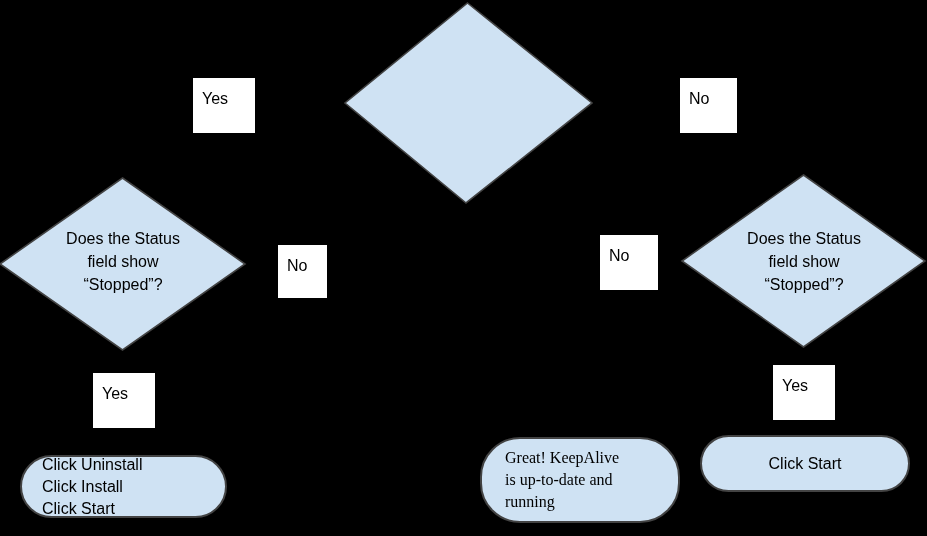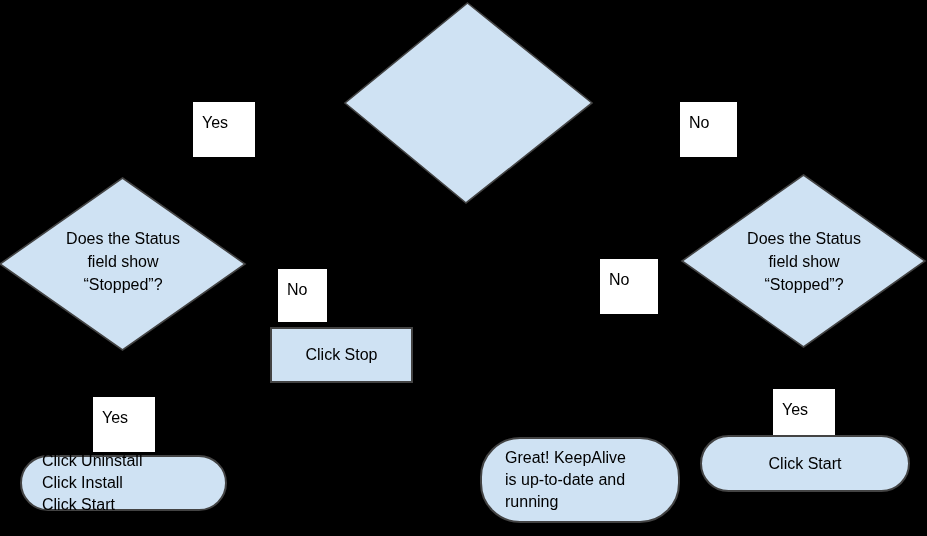--- a/index.html
+++ b/index.html
@@ -43,37 +43,36 @@
     white-space: pre-line;
     color: var(--text);
   }
   .label {
     position: absolute;
     background: var(--label-bg);
     color: var(--text);
     font-size: 16px;
     line-height: 19px;
     padding: 11px 0 6px 9px;
-    margin-top: 24px;
   }
   .process {
     position: absolute;
     background: var(--shape-fill);
     border: 2px solid var(--shape-border);
     color: var(--text);
     font-size: 16px;
     line-height: 22px;
     display: flex;
     align-items: center;
   }
   .process.centered { justify-content: center; }
   .process.multiline { white-space: pre-line; }
   .node-click-stop      { left: 270px; top: 327px; width: 143px; height: 56px; }
-  .node-reinstall-steps { left: 20px;  top: 455px; width: 207px; height: 56px; border-radius: 40px; padding-left: 20px; }
-  .node-up-to-date      { left: 480px; top: 437px; width: 200px; height: 86px; border-radius: 40px; padding-left: 23px; }
+  .node-reinstall-steps { left: 20px;  top: 455px; width: 207px; height: 63px; border-radius: 40px; padding-left: 20px; }
+  .node-up-to-date      { left: 480px; top: 437px; width: 200px; height: 86px; border-radius: 40px; padding-left: 23px; font-family: Liberation Serif, serif; }
   .node-click-start     { left: 700px; top: 435px; width: 210px; height: 57px; border-radius: 29px; }
   .text-top-decision    { left: 358px; top: 64px;  width: 220px; }
   .text-left-decision   { left: 13px;  top: 227px; width: 220px; }
   .text-right-decision  { left: 694px; top: 227px; width: 220px; }
   .label-top-yes     { left: 193px; top: 78px;  width: 62px; height: 55px; }
   .label-top-no      { left: 680px; top: 78px;  width: 57px; height: 55px; }
   .label-left-no     { left: 278px; top: 245px; width: 49px; height: 53px; }
   .label-right-no    { left: 600px; top: 235px; width: 58px; height: 55px; }
   .label-left-yes    { left: 93px;  top: 373px; width: 62px; height: 55px; }
   .label-right-yes   { left: 773px; top: 365px; width: 62px; height: 55px; }
@@ -109,21 +108,20 @@
 field show
 “Stopped”?</div>
 
   <div class="label label-top-yes">Yes</div>
   <div class="label label-top-no">No</div>
   <div class="label label-left-no">No</div>
   <div class="label label-right-no">No</div>
   <div class="label label-left-yes">Yes</div>
   <div class="label label-right-yes">Yes</div>
 
-  <div class="process centered node-click-stop">Click Stop</div>
   <div class="process multiline node-reinstall-steps">Click Uninstall
 Click Install
 Click Start</div>
   <div class="process multiline node-up-to-date">Great! KeepAlive
 is up-to-date and
 running</div>
   <div class="process centered node-click-start">Click Start</div>
 
 </div>
 

